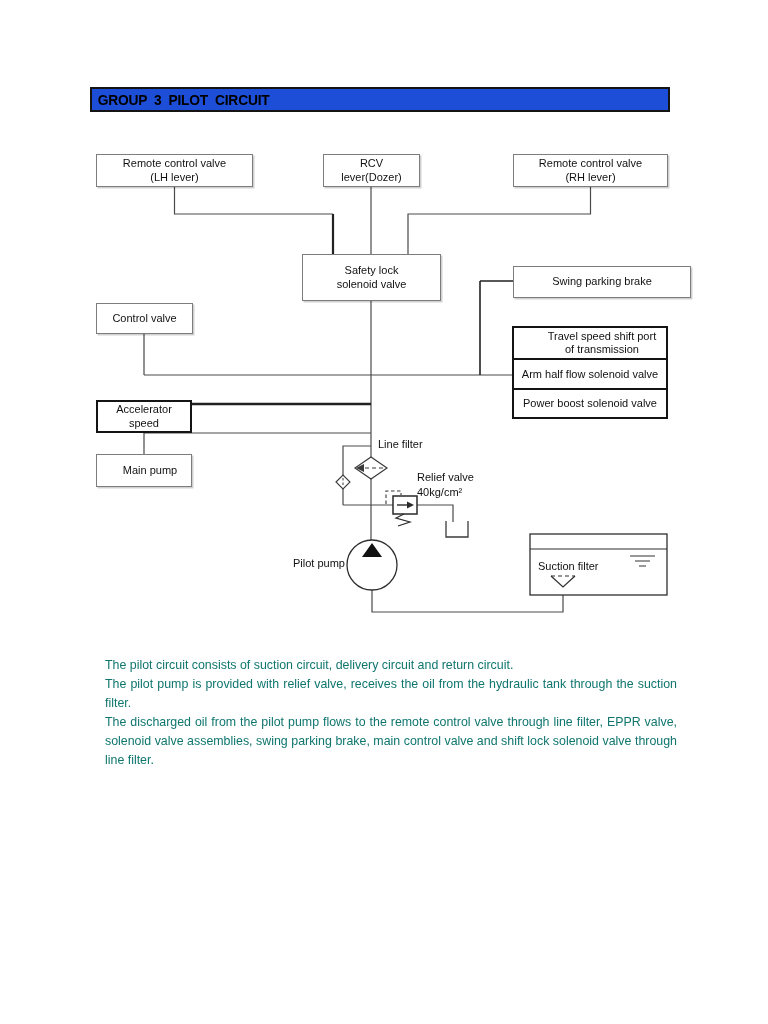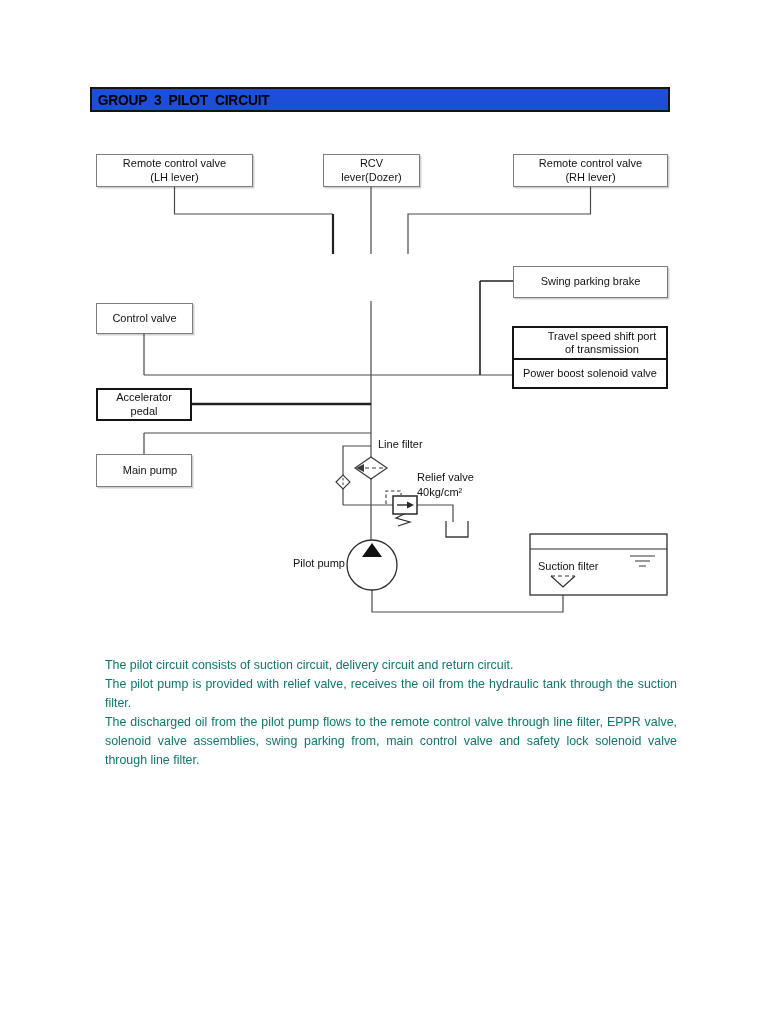--- a/index.html
+++ b/index.html
@@ -140,47 +140,52 @@
   </div>
   <div class="dbox" style="left:323px;top:154px;width:97px;height:33px;">
     <span>RCV</span>
     <span>lever(Dozer)</span>
   </div>
   <div class="dbox" style="left:513px;top:154px;width:155px;height:33px;">
     <span>Remote control valve</span>
     <span>(RH lever)</span>
   </div>
 
+  <div class="dbox" style="left:302px;top:254px;width:139px;height:47px;">
+    <span>Safety lock</span>
+    <span>solenoid valve</span>
+  </div>
 
-  <div class="dbox" style="left:513px;top:266px;width:155px;height:32px;">
+  <div class="dbox" style="left:513px;top:266px;width:178px;height:32px;">
     <span>Swing parking brake</span>
   </div>
 
   <div class="stack">
     <div class="cell" style="height:30px;padding-left:28px;">Travel speed shift port of transmission</div>
+    <div class="cell" style="height:30px;">Arm half flow solenoid valve</div>
     <div class="cell" style="height:29px;">Power boost solenoid valve</div>
   </div>
 
   <div class="dbox" style="left:96px;top:303px;width:97px;height:31px;">
     <span>Control valve</span>
   </div>
-  <div class="dbox dark" style="left:96px;top:388px;width:96px;height:33px;">
+  <div class="dbox dark" style="left:96px;top:400px;width:96px;height:33px;">
     <span>Accelerator</span>
-    <span>pedal</span>
+    <span>speed</span>
   </div>
   <div class="dbox" style="left:96px;top:454px;width:96px;height:33px;padding-left:12px;">
     <span>Main pump</span>
   </div>
 
   <div class="flabel" style="left:378px;top:438px;">Line filter</div>
   <div class="flabel" style="left:417px;top:471px;">Relief valve</div>
   <div class="flabel" style="left:417px;top:486px;">40kg/cm²</div>
   <div class="flabel" style="left:275px;top:557px;width:70px;text-align:right;">Pilot pump</div>
   <div class="flabel" style="left:538px;top:560px;">Suction filter</div>
 
   <div class="bodytext">
     <p>The pilot circuit consists of suction circuit, delivery circuit and return circuit.</p>
     <p class="just">The pilot pump is provided with relief valve, receives the oil from the hydraulic tank through the suction filter.</p>
-    <p class="just">The discharged oil from the pilot pump flows to the remote control valve through line filter, EPPR valve, solenoid valve assemblies, swing parking from, main control valve and safety lock solenoid valve through line filter.</p>
+    <p class="just">The discharged oil from the pilot pump flows to the remote control valve through line filter, EPPR valve, solenoid valve assemblies, swing parking brake, main control valve and shift lock solenoid valve through line filter.</p>
   </div>
 
 
 </div>
 
 </body></html>

